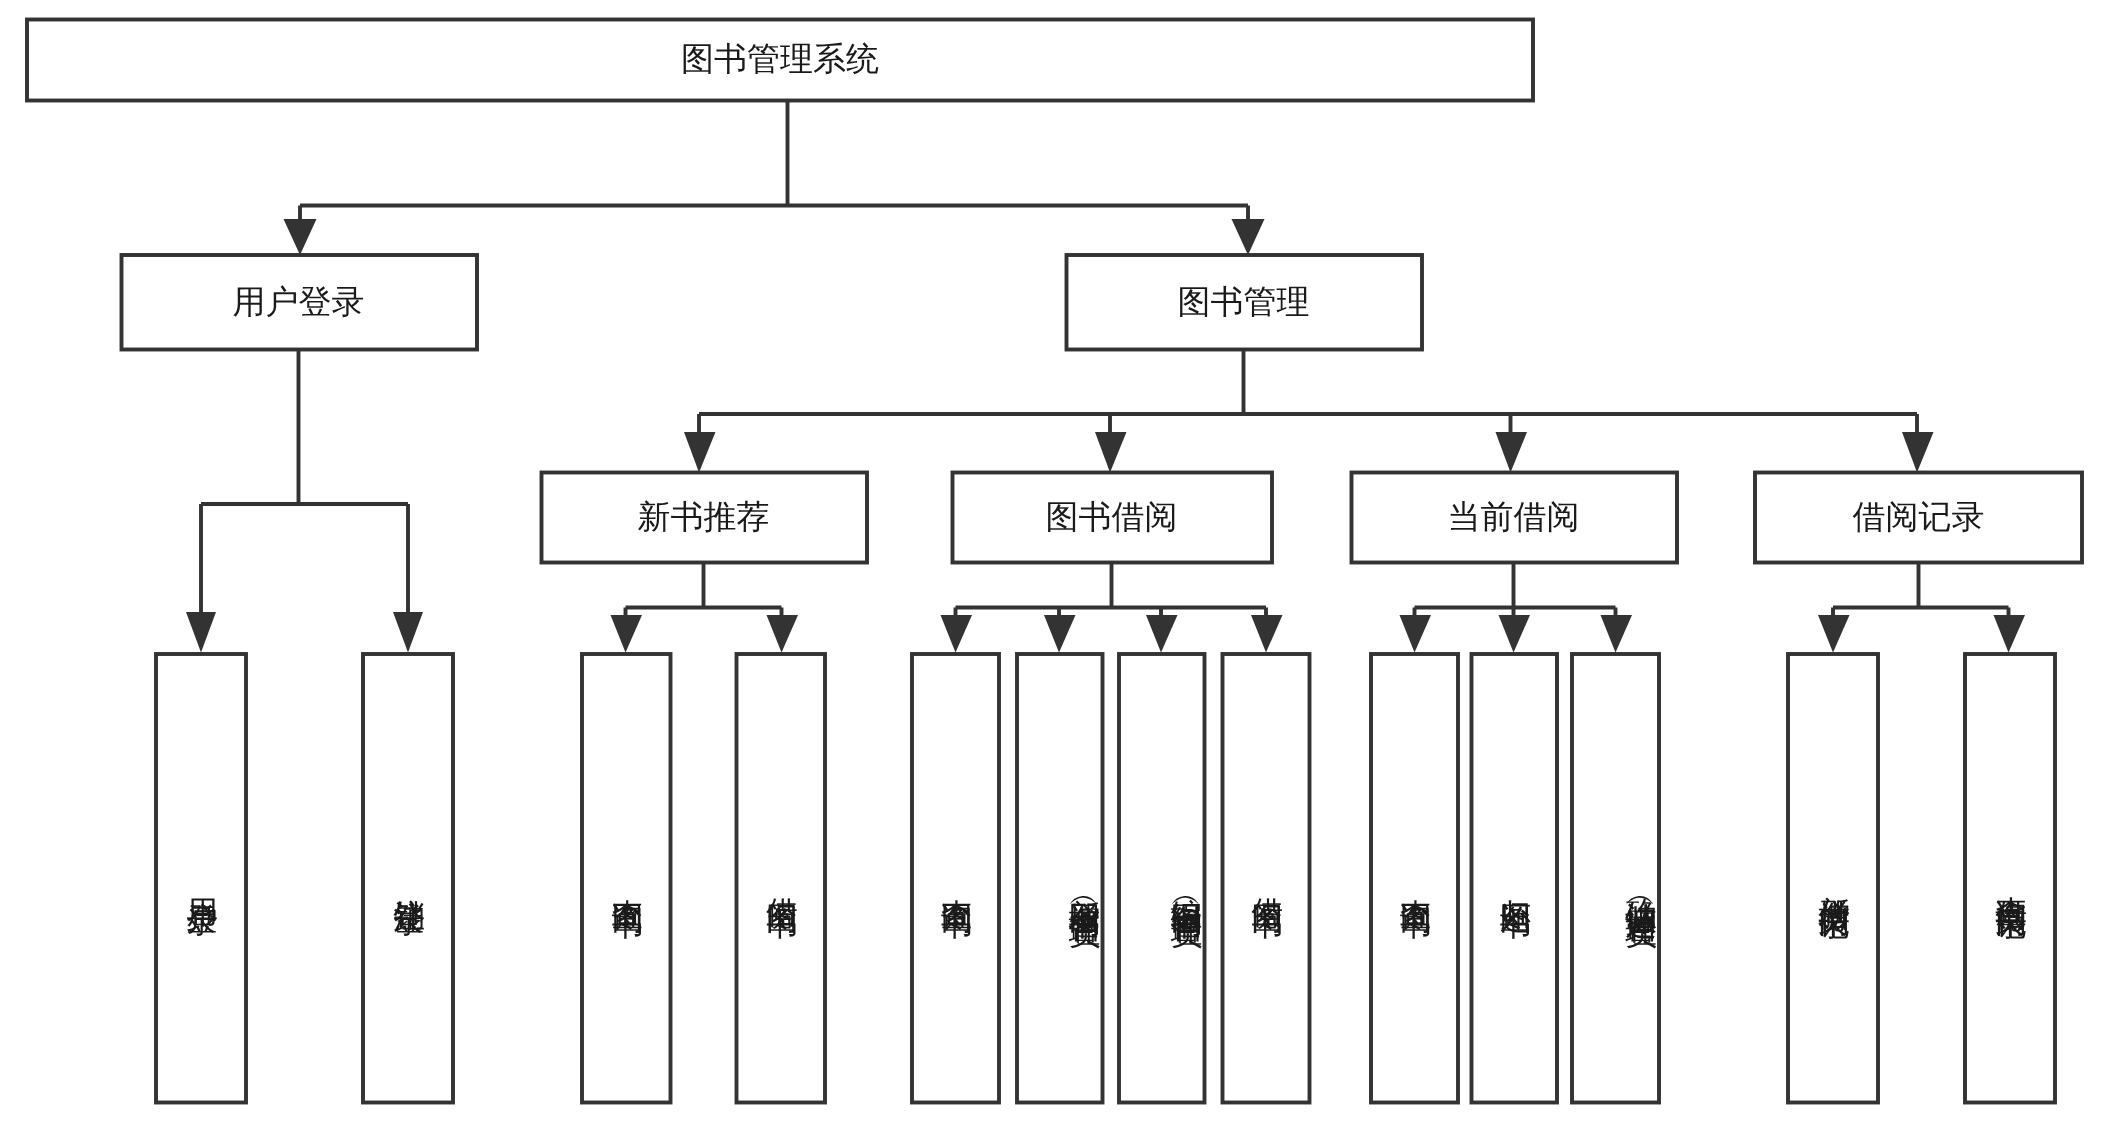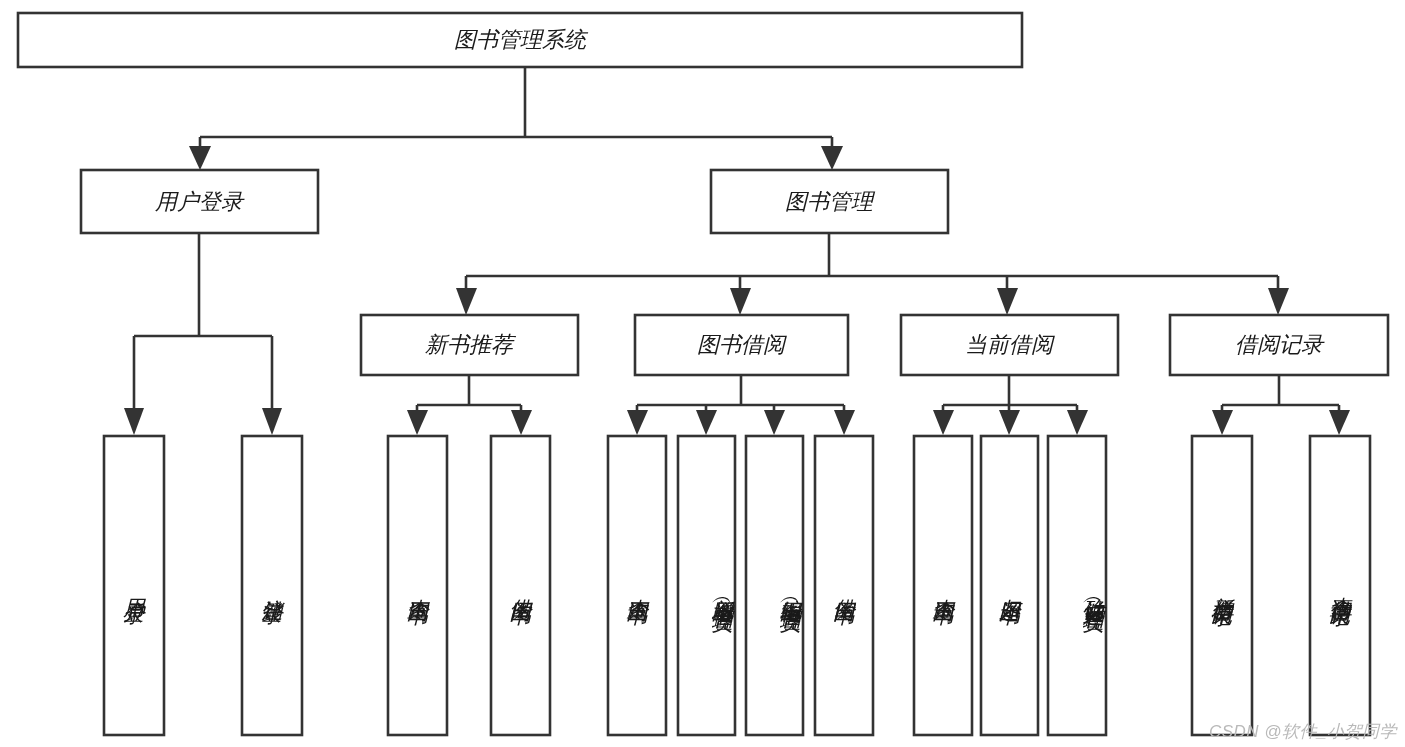--- a/index.html
+++ b/index.html
@@ -10,21 +10,20 @@
   }
   body {
     font-family: "Liberation Sans", "DejaVu Sans", sans-serif;
   }
   #diagram-root {
     position: relative;
     width: 1405px;
     height: 747px;
     background: #ffffff;
     overflow: hidden;
-    font-style: italic;
   }
   svg.diagram-canvas {
     position: absolute;
     left: 0;
     top: 0;
     width: 1405px;
     height: 747px;
   }
   .node-box {
     fill: #ffffff;
@@ -231,15 +230,14 @@
   <div class="node-label-v" style="left:746px; top:436px; width:57px; height:299px; align-items:flex-start; padding-top:10px; box-sizing:border-box;">编辑图书（管理员）</div>
   <div class="node-label-v" style="left:815px; top:436px; width:58px; height:299px;">借阅图书</div>
 
   <div class="node-label-v" style="left:914px; top:436px; width:58px; height:299px;">查询图书</div>
   <div class="node-label-v" style="left:981px; top:436px; width:57px; height:299px;">归还图书</div>
   <div class="node-label-v" style="left:1048px; top:436px; width:58px; height:299px; align-items:flex-start; padding-top:10px; box-sizing:border-box;">确认归还（管理员）</div>
 
   <div class="node-label-v" style="left:1192px; top:436px; width:60px; height:299px;">新增借阅记录</div>
   <div class="node-label-v" style="left:1310px; top:436px; width:60px; height:299px;">查询借阅记录</div>
 
-  <div class="watermark">CSDN @软件_小贺同学</div>
 
 </div>
 
 </body></html>

